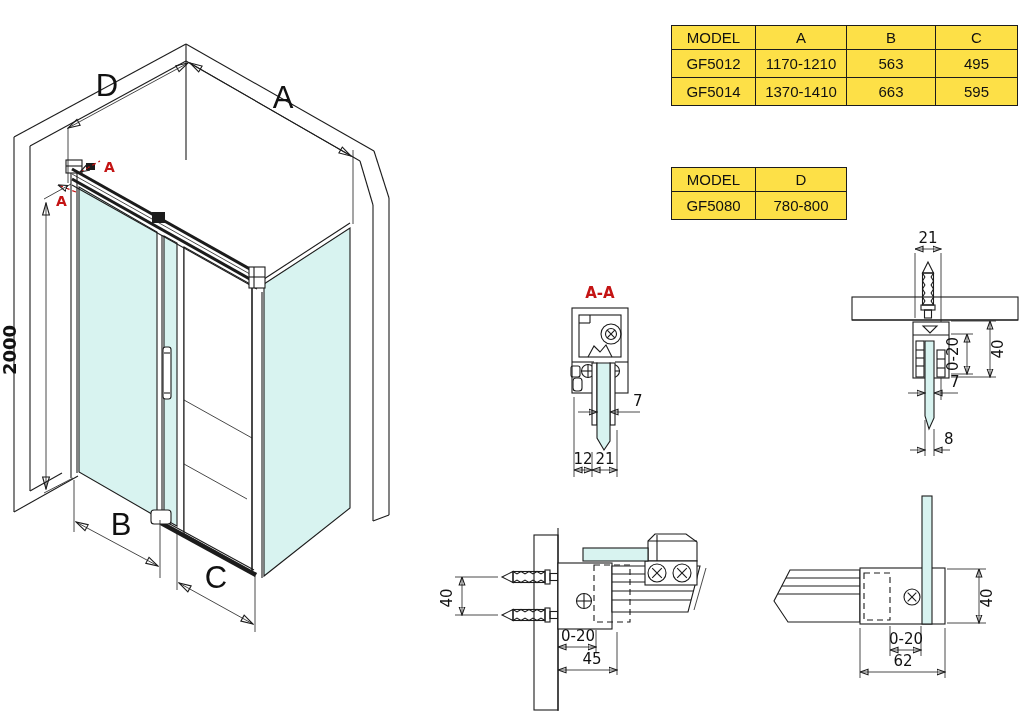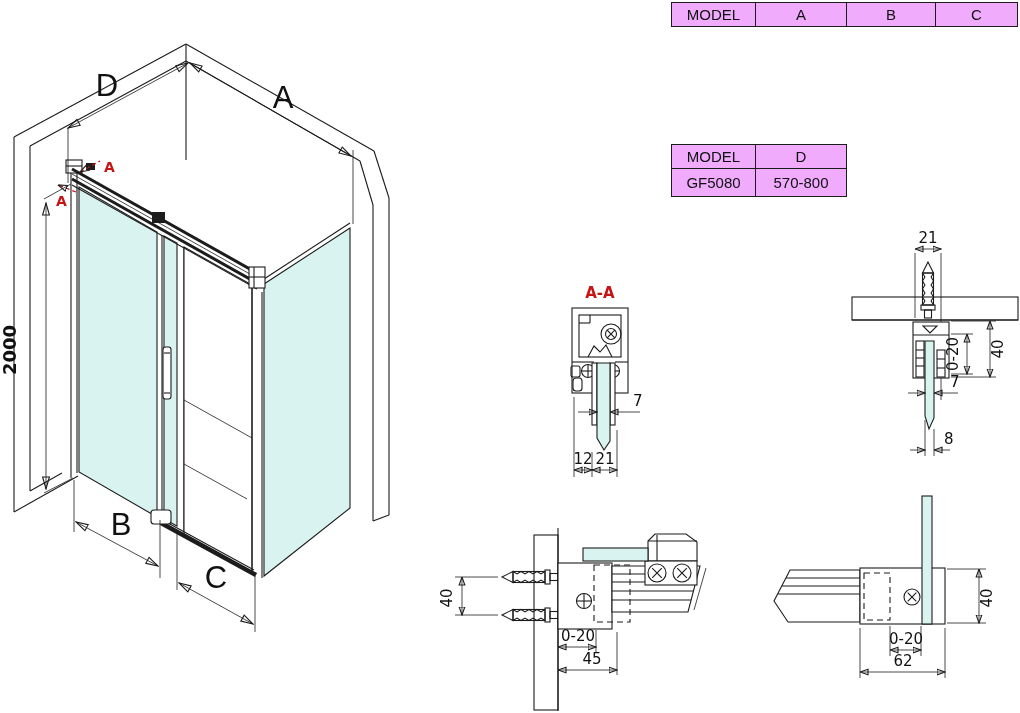--- a/index.html
+++ b/index.html
@@ -16,21 +16,21 @@
   svg .thin{stroke-width:0.8;}
   svg .dash{stroke-dasharray:6,4;}
   svg .rdash{stroke:#c41414;stroke-dasharray:4,3;stroke-width:1.3;}
   svg text{stroke:none;fill:#111;}
   .dim{font:15px "DejaVu Sans",sans-serif;}
   .big{font:31px "Liberation Sans",sans-serif;}
   .dim2000{font:bold 18px "DejaVu Sans",sans-serif;}
   .aa{font:bold 15px "DejaVu Sans",sans-serif;fill:#c41414;}
   .red{fill:#c41414;font:bold 14px "DejaVu Sans",sans-serif;}
   table.dtable{position:absolute;border-collapse:collapse;font:15px "Liberation Sans",sans-serif;
-    color:#111;background:#f0abfc;}
+    color:#111;background:#fde047;margin-top:23px;}
   table.dtable td{border:1.6px solid #1c1c1c;text-align:center;padding:0 4px;}
   #t1{left:671px;top:2px;}
   #t2{left:671px;top:144px;}
   #t1 tr,#t2 tr{height:28px;}
   tr.hrow{height:24px !important;}
   .cmodel{width:75px;} .ca{width:82px;} .cb{width:80px;} .cc{width:73px;}
 </style>
 </head>
 <body>
 
@@ -315,29 +315,41 @@
 </svg>
 
 <table class="dtable" id="t1">
   <tbody>
         <tr class="hrow">
     <td class="cmodel">MODEL</td>
     <td class="ca">A</td>
     <td class="cb">B</td>
     <td class="cc">C</td>
   </tr>
+  <tr>
+    <td>GF5012</td>
+    <td>1170-1210</td>
+    <td>563</td>
+    <td>495</td>
+  </tr>
+  <tr>
+    <td>GF5014</td>
+    <td>1370-1410</td>
+    <td>663</td>
+    <td>595</td>
+  </tr>
 </tbody>
     </table>
 
 <table class="dtable" id="t2">
   <tbody>
         <tr class="hrow">
     <td class="cmodel">MODEL</td>
     <td class="ca">D</td>
   </tr>
   <tr>
     <td>GF5080</td>
-    <td>570-800</td>
+    <td>780-800</td>
   </tr>
 </tbody>
     </table>
 
 </div>
 
 </body></html>

